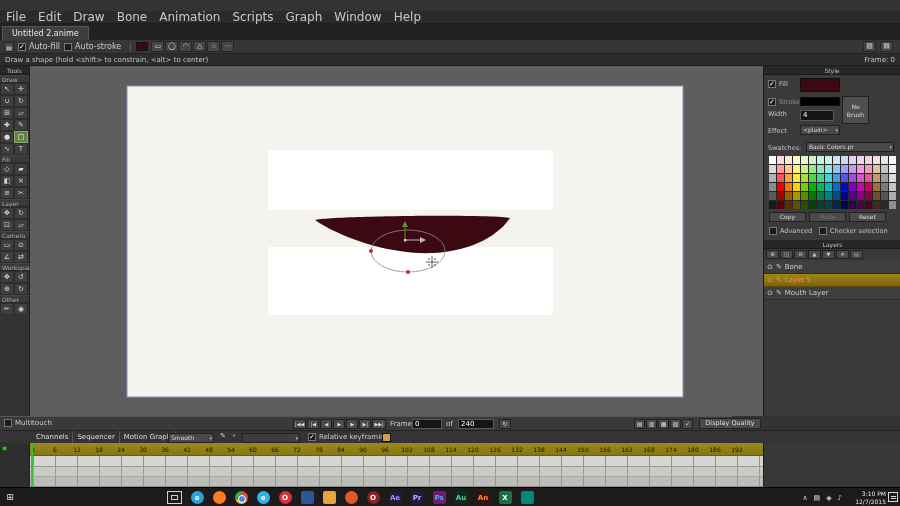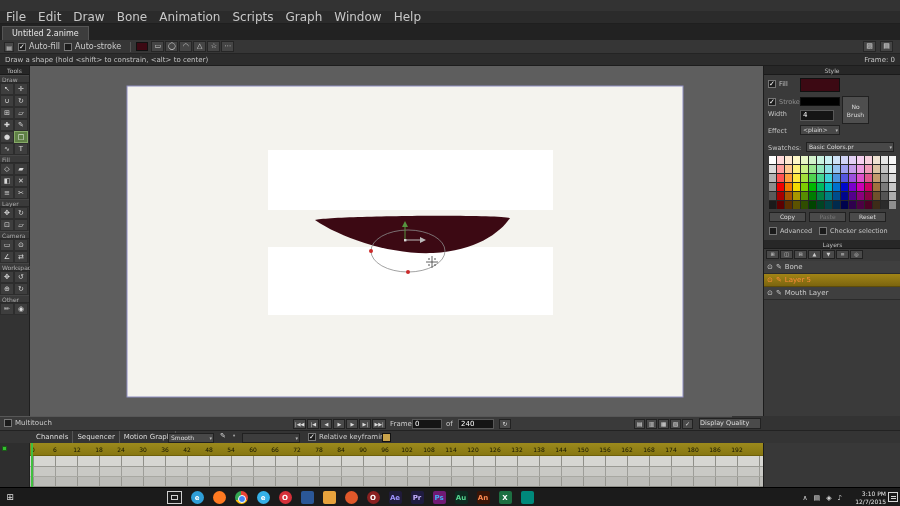--- a/index.html
+++ b/index.html
@@ -71,21 +71,21 @@
 #multitouch{position:absolute;left:4px;top:2px;display:flex;align-items:center;gap:3px;}
 #playback{position:absolute;left:293px;top:2px;display:flex;gap:1px;}
 .pb-btn{min-width:12px;height:10px;background:#4a4a4a;border:1px solid #222;color:#ddd;font-size:5px;line-height:8px;text-align:center;padding:0 1px;}
 #frame-label{position:absolute;left:390px;top:3px;}
 #frame-input{position:absolute;left:412px;top:2px;width:30px;height:10px;}
 #of-label{position:absolute;left:446px;top:3px;}
 #end-input{position:absolute;left:458px;top:2px;width:36px;height:10px;}
 #loop-button{position:absolute;left:499px;top:2px;width:12px;height:10px;background:#4a4a4a;border:1px solid #222;color:#ddd;font-size:6px;line-height:8px;text-align:center;}
 #view-buttons{position:absolute;left:634px;top:2px;display:flex;gap:1px;}
 .vw-btn{width:11px;height:10px;background:#4a4a4a;border:1px solid #222;color:#ddd;font-size:6px;line-height:8px;text-align:center;}
-#display-quality{position:absolute;left:699px;top:1px;width:62px;height:11px;background:#4a4a4a;border:1px solid #222;color:#ddd;font-size:6.5px;line-height:9px;}
+#display-quality{position:absolute;left:699px;top:1px;width:62px;height:11px;background:#4a4a4a;border:1px solid #222;color:#ddd;font-size:6.5px;line-height:9px;text-align:center;}
 
 
 #channelsbar{left:0;top:430px;width:900px;height:13px;background:#343434;border-top:1px solid #222;font-size:7px;}
 #channel-tabs{position:absolute;left:32px;top:0;display:flex;height:13px;}
 .ch-tab{padding:0 4px;border-right:1px solid #565656;color:#ddd;line-height:13px;}
 #interp-dd{position:absolute;left:168px;top:2px;width:46px;height:10px;}
 #autokey{position:absolute;left:220px;top:1px;font-size:7px;color:#ddd;}
 #dot-icon{position:absolute;left:232px;top:1px;font-size:7px;color:#999;}
 #disabled-dd{position:absolute;left:242px;top:2px;width:58px;height:10px;}
 #relkey{position:absolute;left:308px;top:2px;display:flex;align-items:center;gap:3px;}

